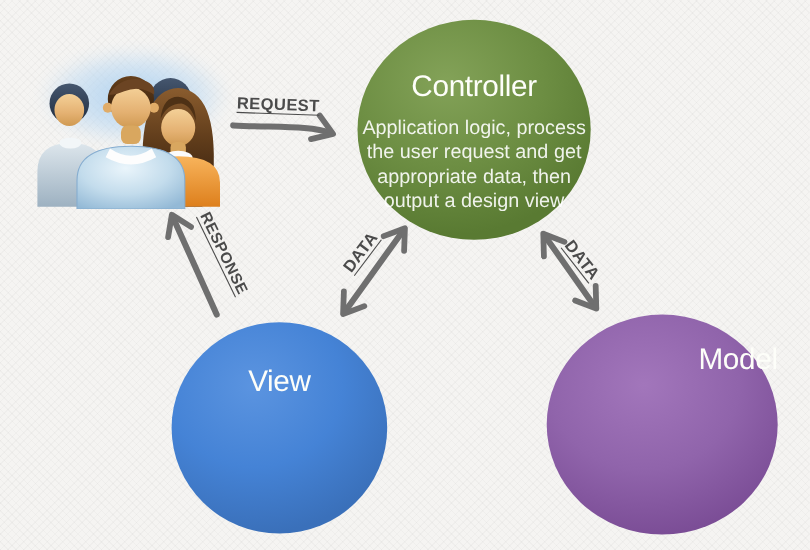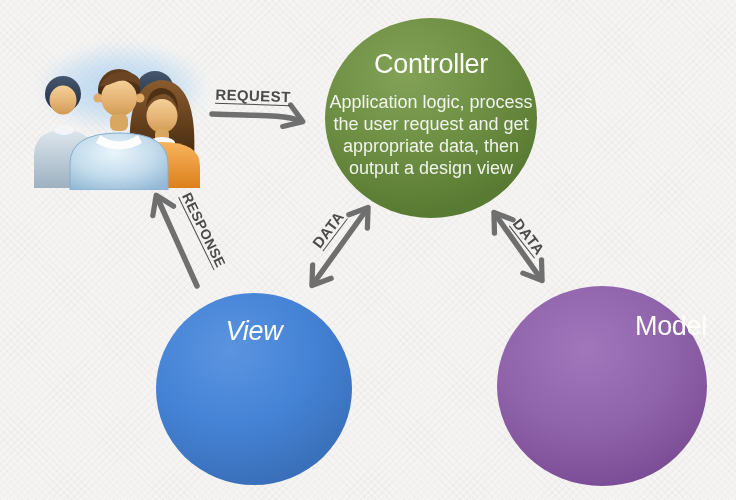--- a/index.html
+++ b/index.html
@@ -28,22 +28,22 @@
   }
   .node-model{
     left:497px;top:286px;width:210px;height:200px;
     background:radial-gradient(ellipse 75% 70% at 42% 32%, #a276bb 0%, #9064ab 55%, #7a4c95 100%);
     align-items:flex-end;
   }
   .node-title{
     font-size:27px;line-height:30px;font-weight:400;letter-spacing:-0.3px;
     color:#fdfef9;
   }
-  .node-controller .node-title{margin-top:31px;}
-  .node-view .node-title{margin-top:23px;font-style:italic;}
+  .node-controller .node-title{margin-top:45px;}
+  .node-view .node-title{margin-top:38px;}
   .node-model .node-title{margin-top:25px;}
   .node-body{
     margin-top:12px;font-size:18px;line-height:22px;
     color:rgba(255,255,255,0.90);white-space:pre-line;
   }
 
   
   .arrow-label{
     position:absolute;color:#4b4b4b;font-weight:700;font-size:15px;
     letter-spacing:0.4px;text-align:center;

